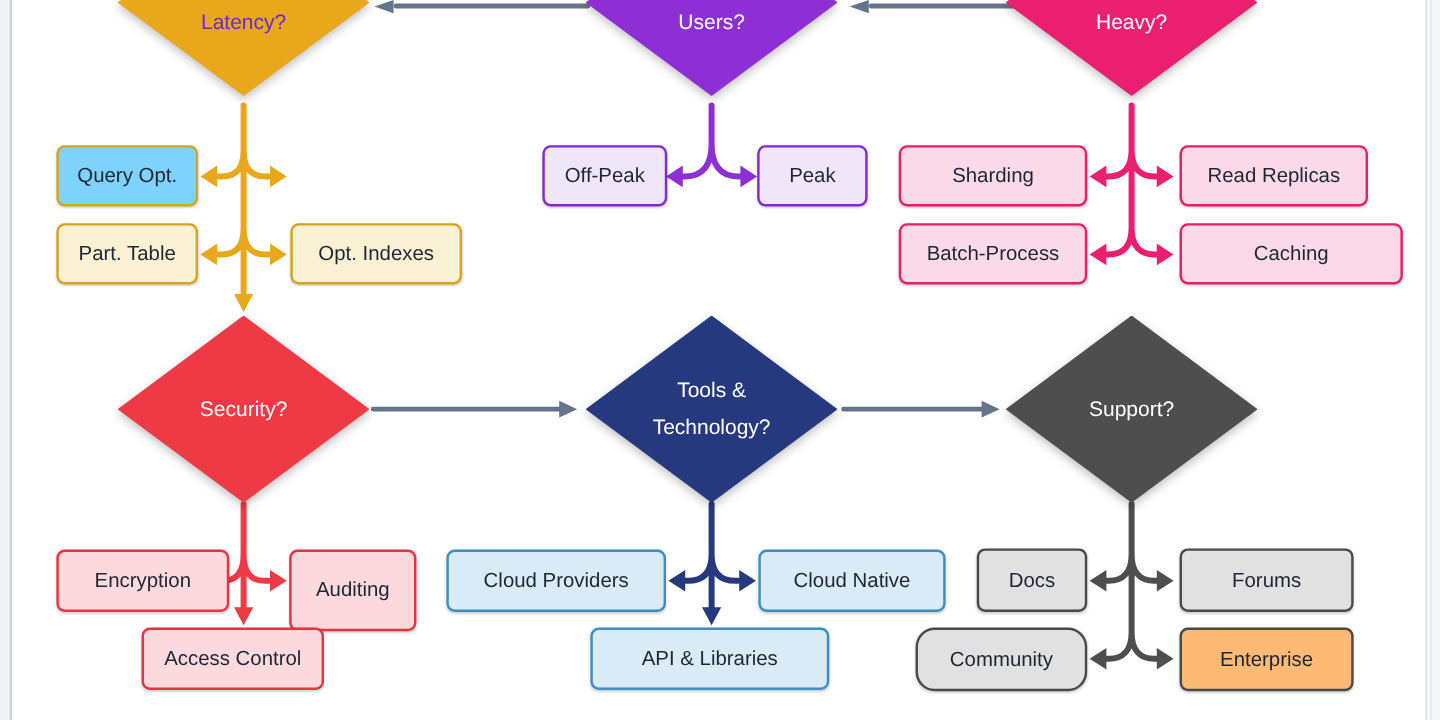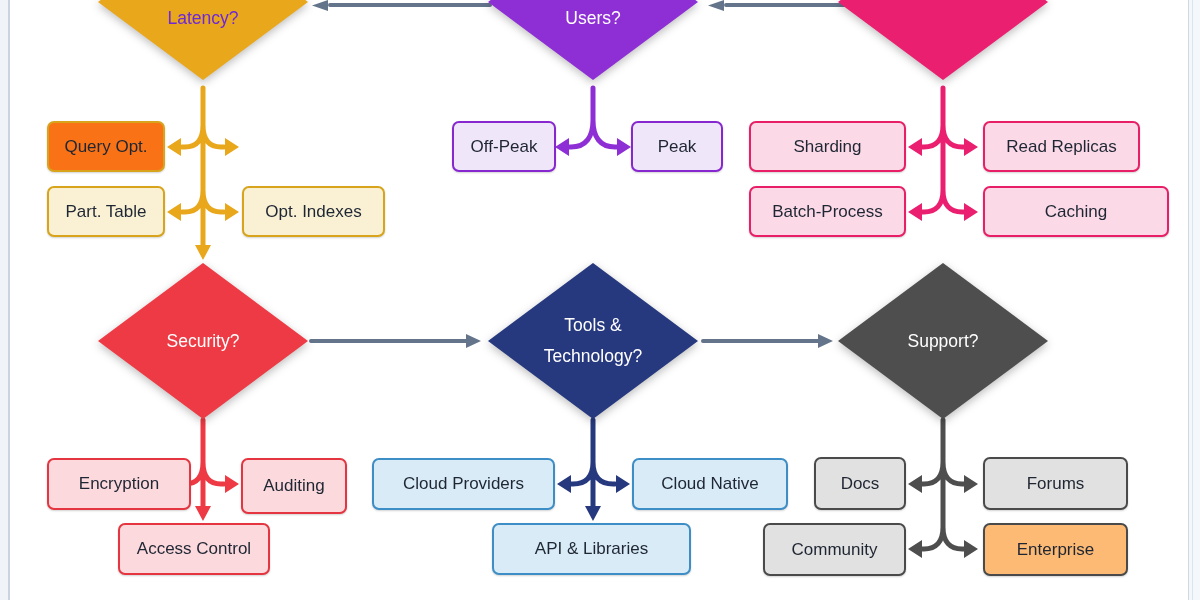--- a/index.html
+++ b/index.html
@@ -92,41 +92,42 @@
   <div class="top-label dark" style="left:98px;">Latency?</div>
 
   <div class="diamond-wrap" style="left:488px;top:-76px;">
     <div class="diamond" style="background-color: rgb(142, 47, 214);"></div>
   </div>
   <div class="top-label light" style="left:488px;">Users?</div>
 
   <div class="diamond-wrap" style="left:838px;top:-76px;">
     <div class="diamond" style="background-color: rgb(235, 31, 112);"></div>
   </div>
+  <div class="top-label light" style="left:838px;">Heavy?</div>
 
   <div class="diamond-wrap" style="left:98px;top:263px;">
     <div class="diamond" style="background-color: rgb(238, 58, 68);">
       <span>Security?</span>
     </div>
   </div>
 
   <div class="diamond-wrap" style="left:488px;top:263px;">
     <div class="diamond" style="background-color: rgb(39, 57, 126);">
       <span>Tools &amp;</span>
       <span>Technology?</span>
     </div>
   </div>
 
   <div class="diamond-wrap" style="left:838px;top:263px;">
     <div class="diamond" style="background-color: rgb(78, 78, 78);">
       <span>Support?</span>
     </div>
   </div>
 
-  <div class="nbox" style="left: 47px; top: 121px; width: 118px; height: 51px; border-color: rgb(216, 164, 27); background-color: #f97316;">
+  <div class="nbox" style="left: 47px; top: 121px; width: 118px; height: 51px; border-color: rgb(216, 164, 27); background-color: #7dd3fc;">
       <span>Query Opt.</span>
     </div>
   <div class="nbox" style="left: 47px; top: 186px; width: 118px; height: 51px; border-color: rgb(216, 164, 27); background-color: rgb(250, 241, 213);">
       <span>Part. Table</span>
     </div>
   <div class="nbox" style="left: 242px; top: 186px; width: 143px; height: 51px; border-color: rgb(216, 164, 27); background-color: rgb(250, 241, 213);">
       <span>Opt. Indexes</span>
     </div>
 
   <div class="nbox" style="left: 452px; top: 121px; width: 104px; height: 51px; border-color: rgb(135, 39, 207); background-color: rgb(240, 230, 250);">
@@ -145,21 +146,21 @@
   <div class="nbox" style="left: 749px; top: 186px; width: 157px; height: 51px; border-color: rgb(232, 30, 102); background-color: rgb(251, 217, 231);">
       <span>Batch-Process</span>
     </div>
   <div class="nbox" style="left: 983px; top: 186px; width: 186px; height: 51px; border-color: rgb(232, 30, 102); background-color: rgb(251, 217, 231);">
       <span>Caching</span>
     </div>
 
   <div class="nbox" style="left: 47px; top: 458px; width: 144px; height: 52px; border-color: rgb(229, 53, 64); background-color: rgb(251, 217, 220);">
       <span>Encryption</span>
     </div>
-  <div class="nbox" style="left: 241px; top: 458px; width: 106px; height: 56px; border-color: rgb(229, 53, 64); background-color: rgb(251, 217, 220);">
+  <div class="nbox" style="left: 241px; top: 458px; width: 106px; height: 68px; border-color: rgb(229, 53, 64); background-color: rgb(251, 217, 220);">
       <span>Auditing</span>
     </div>
   <div class="nbox" style="left: 118px; top: 523px; width: 152px; height: 52px; border-color: rgb(229, 53, 64); background-color: rgb(251, 217, 220);">
       <span>Access Control</span>
     </div>
 
   <div class="nbox" style="left: 372px; top: 458px; width: 183px; height: 52px; border-color: rgb(61, 142, 198); background-color: rgb(216, 235, 246);">
       <span>Cloud Providers</span>
     </div>
   <div class="nbox" style="left: 632px; top: 458px; width: 156px; height: 52px; border-color: rgb(61, 142, 198); background-color: rgb(216, 235, 246);">
@@ -168,21 +169,21 @@
   <div class="nbox" style="left: 492px; top: 523px; width: 199px; height: 52px; border-color: rgb(61, 142, 198); background-color: rgb(216, 235, 246);">
       <span>API &amp; Libraries</span>
     </div>
 
   <div class="nbox" style="left: 814px; top: 457px; width: 92px; height: 53px; border-color: rgb(74, 74, 74); background-color: rgb(225, 225, 225);">
       <span>Docs</span>
     </div>
   <div class="nbox" style="left: 983px; top: 457px; width: 145px; height: 53px; border-color: rgb(74, 74, 74); background-color: rgb(225, 225, 225);">
       <span>Forums</span>
     </div>
-  <div class="nbox" style="left: 763px; top: 523px; width: 143px; height: 53px; border-color: rgb(74, 74, 74); background-color: rgb(225, 225, 225);">
+  <div class="nbox" style="left: 763px; top: 523px; width: 143px; height: 53px; border-color: rgb(74, 74, 74); background-color: rgb(225, 225, 225); border-radius: 16px;">
       <span>Community</span>
     </div>
   <div class="nbox" style="left: 983px; top: 523px; width: 145px; height: 53px; border-color: rgb(74, 74, 74); background-color: #fdba74;">
       <span>Enterprise</span>
     </div>
 
   <div class="edge-left"></div>
   <div class="edge-right">
     <div class="edge-right-inner"></div>
   </div>

